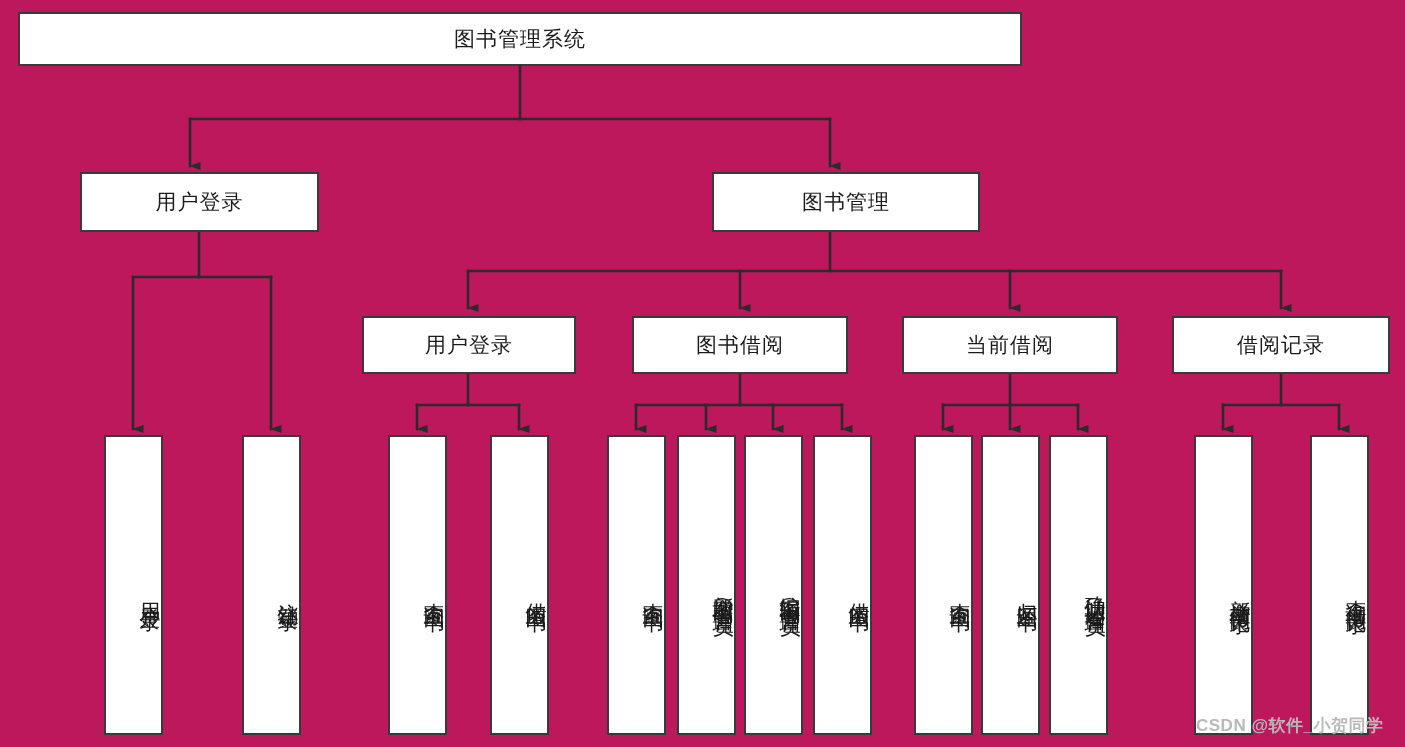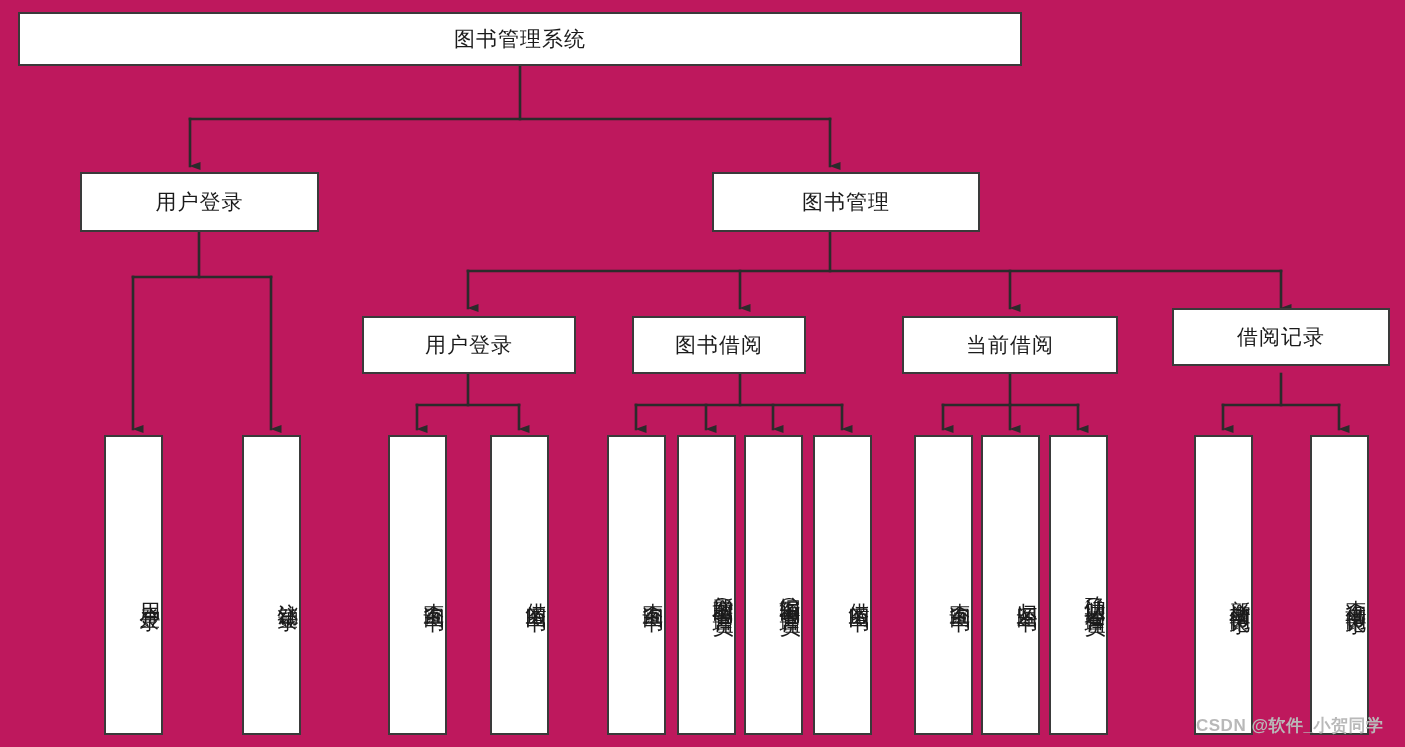--- a/index.html
+++ b/index.html
@@ -135,29 +135,29 @@
   </div>
 
   <div class="node horizontal" style="left:712px; top:172px; width:268px; height:60px;">
     <span class="label">图书管理</span>
   </div>
 
   <div class="node horizontal" style="left:362px; top:316px; width:214px; height:58px;">
     <span class="label">用户登录</span>
   </div>
 
-  <div class="node horizontal" style="left:632px; top:316px; width:174px; height:58px;">
+  <div class="node horizontal" style="left:632px; top:316px; width:216px; height:58px;">
     <span class="label">图书借阅</span>
   </div>
 
   <div class="node horizontal" style="left:902px; top:316px; width:216px; height:58px;">
     <span class="label">当前借阅</span>
   </div>
 
-  <div class="node horizontal" style="left:1172px; top:308px; width:218px; height:58px;">
+  <div class="node horizontal" style="left:1172px; top:316px; width:218px; height:58px;">
     <span class="label">借阅记录</span>
   </div>
 
   <div class="node vertical" style="left:104px; top:435px; width:59px; height:300px;">
     <span class="label">用户登录</span>
   </div>
 
   <div class="node vertical" style="left:242px; top:435px; width:59px; height:300px;">
     <span class="label">注销登录</span>
   </div>

